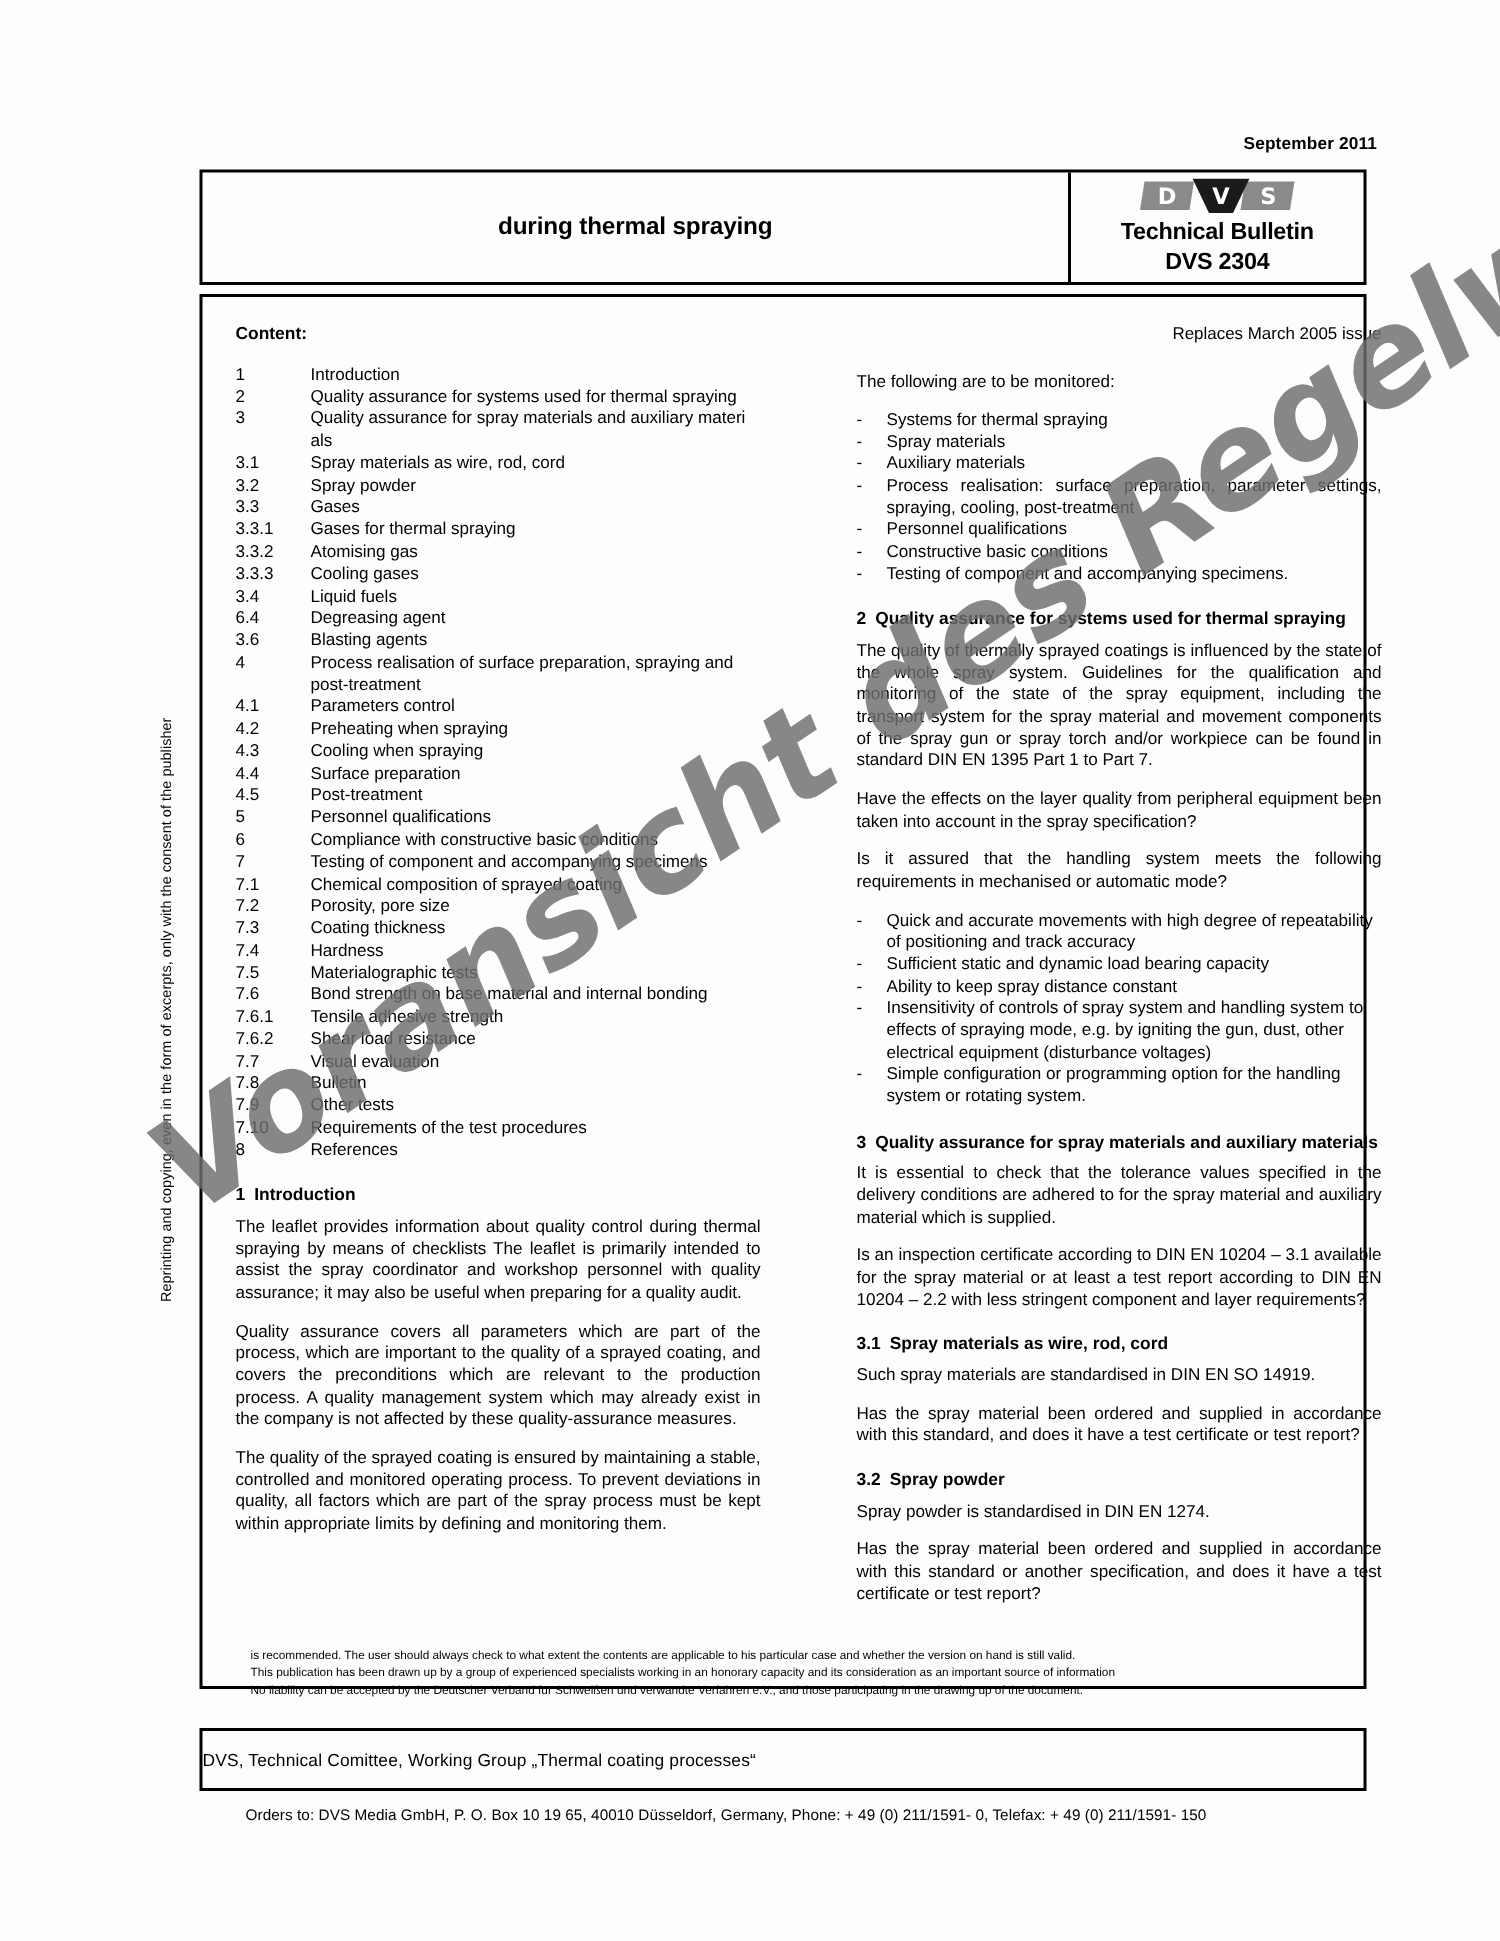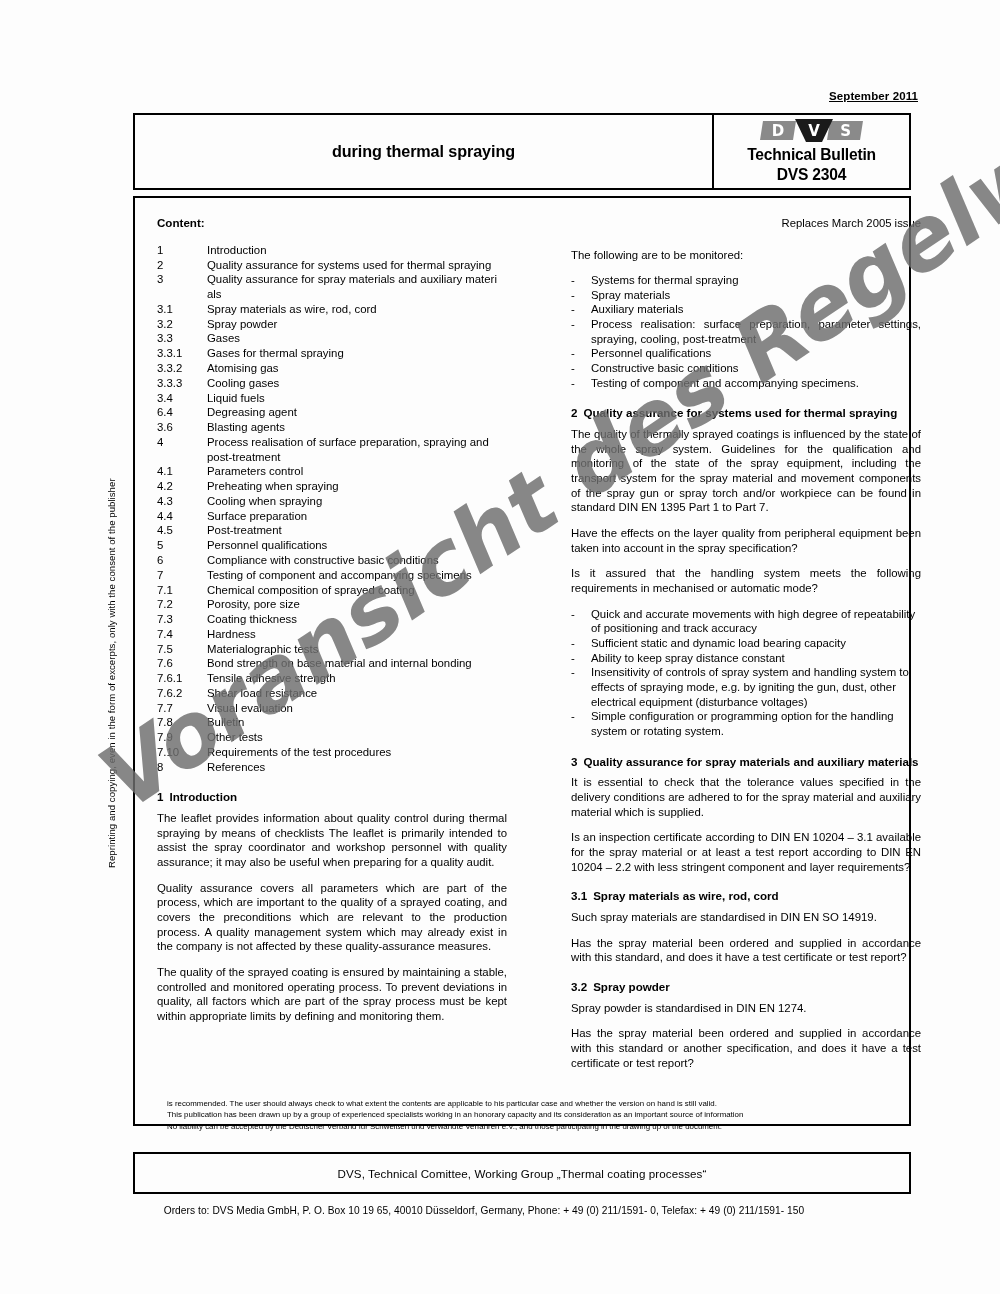--- a/index.html
+++ b/index.html
@@ -23,21 +23,20 @@
     background: #fdfdfd;
   }
 
   .date-line {
     position: absolute;
     top: 90px;
     right: 82px;
     font-size: 11.5px;
     font-weight: bold;
     letter-spacing: .1px;
-    text-decoration: underline;
   }
 
   
   .header-table {
     position: absolute;
     left: 133px;
     top: 113px;
     width: 778px;
     height: 77px;
     border: 2.2px solid #000;
@@ -98,21 +97,21 @@
   .footer-frame {
     position: absolute;
     left: 133px;
     top: 1152px;
     width: 778px;
     height: 42px;
     border: 2.2px solid #000;
     box-sizing: border-box;
     display: flex;
     align-items: center;
-    justify-content: center;
+    justify-content: flex-start;
   }
   .footer-frame .committee {
     font-size: 11.6px;
     letter-spacing: .1px;
   }
 
   
   .side-note {
     position: absolute;
     left: 106px;

